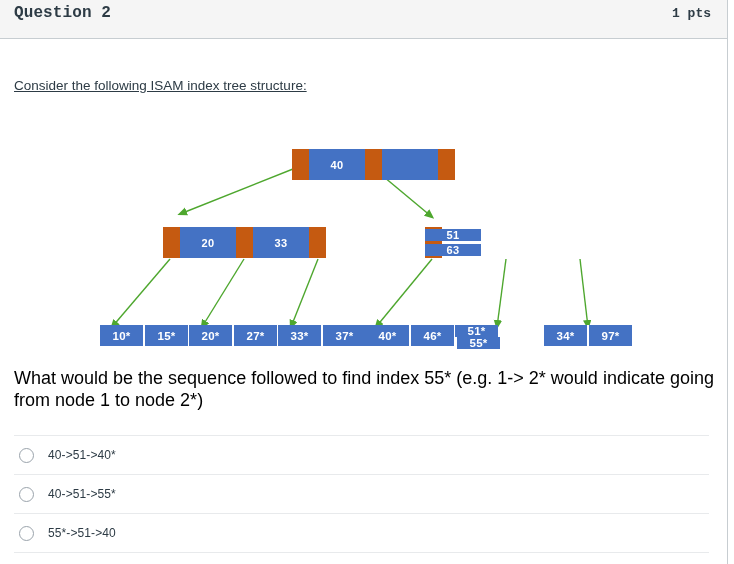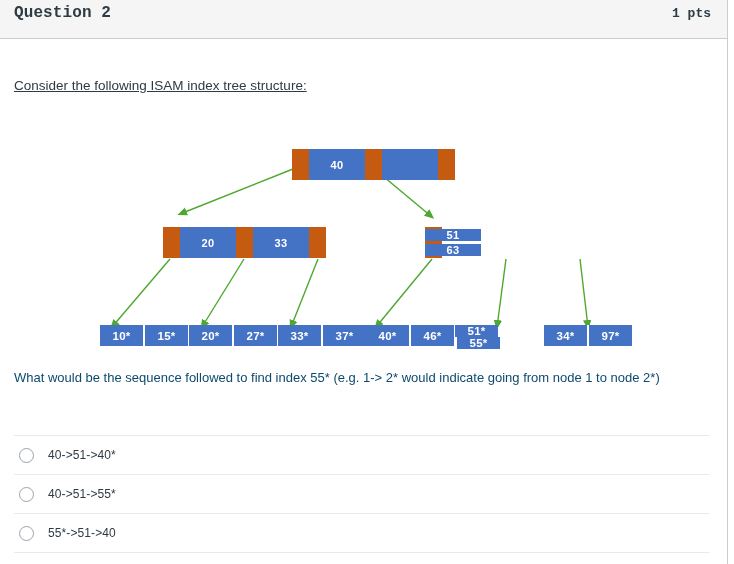--- a/index.html
+++ b/index.html
@@ -123,23 +123,23 @@
   }
   .leaf-cell + .leaf-cell {
     border-left: 2px solid #ffffff;
   }
   
   .prompt-question {
     position: absolute;
     left: 14px;
     top: 328px;
     width: 700px;
-    font-size: 13px;
+    font-size: 18px;
     line-height: 22px;
-    color: #0c4a6e;
+    color: #000000;
   }
   
   .answers {
     position: absolute;
     left: 14px;
     top: 396px;
     width: 695px;
   }
   .answer-row {
     position: relative;

